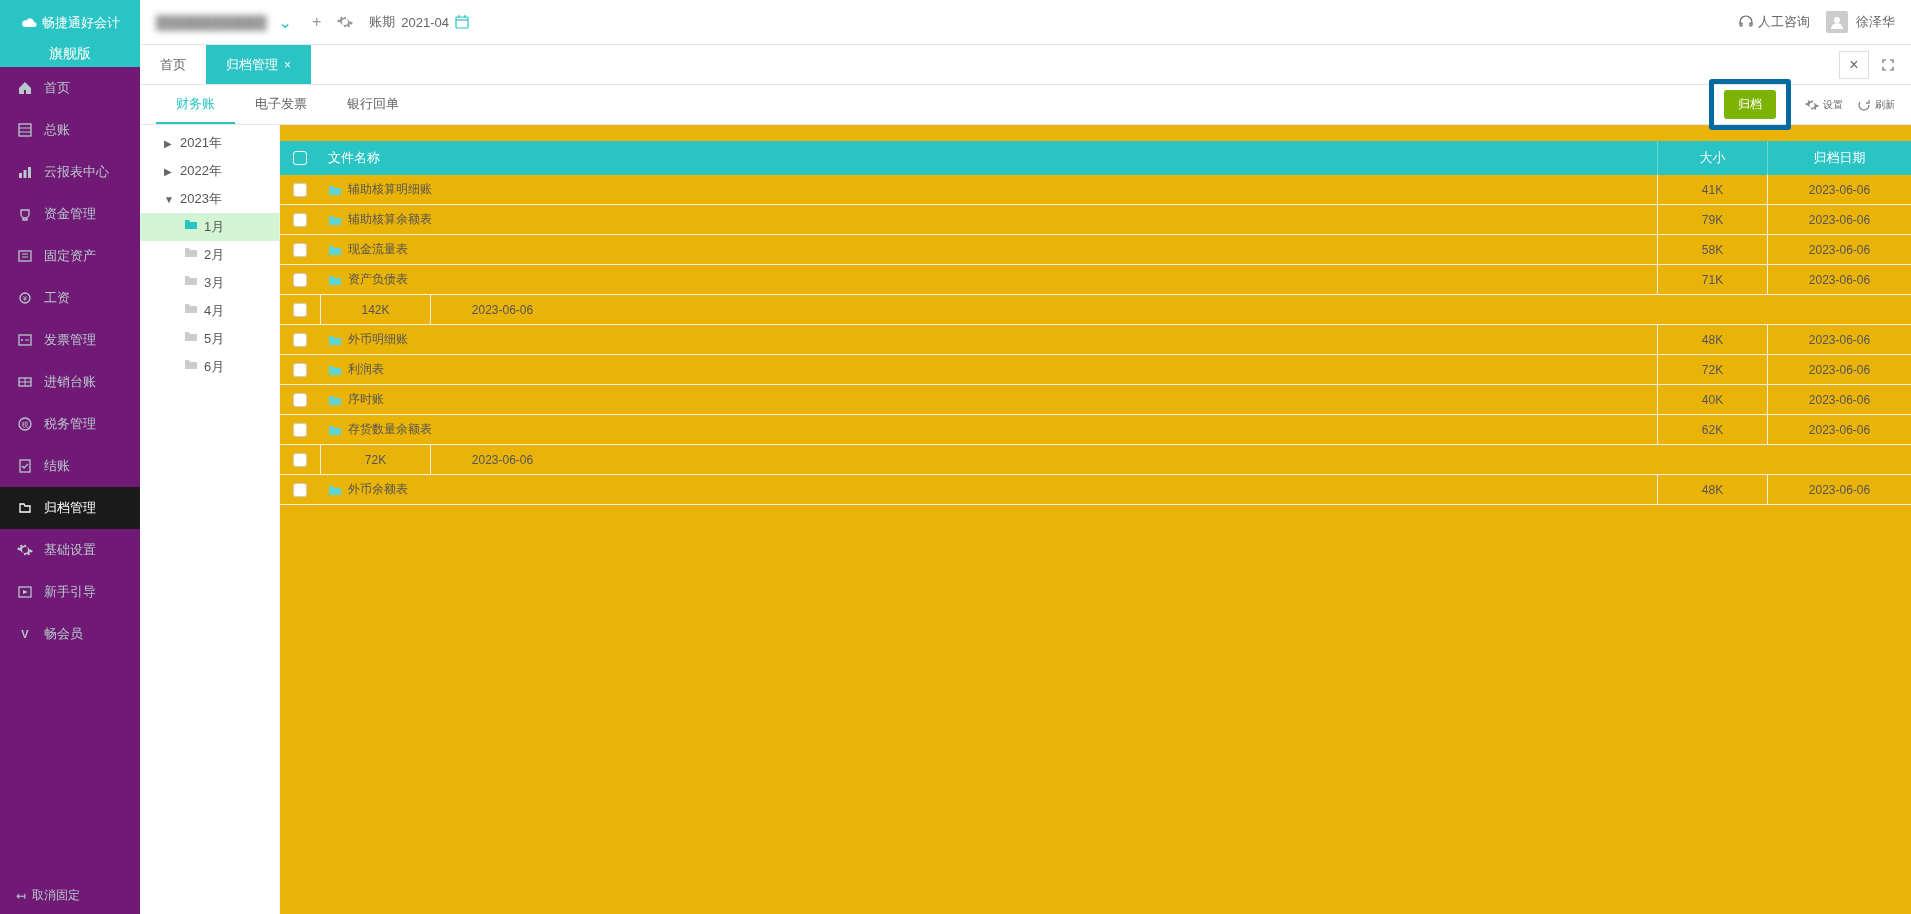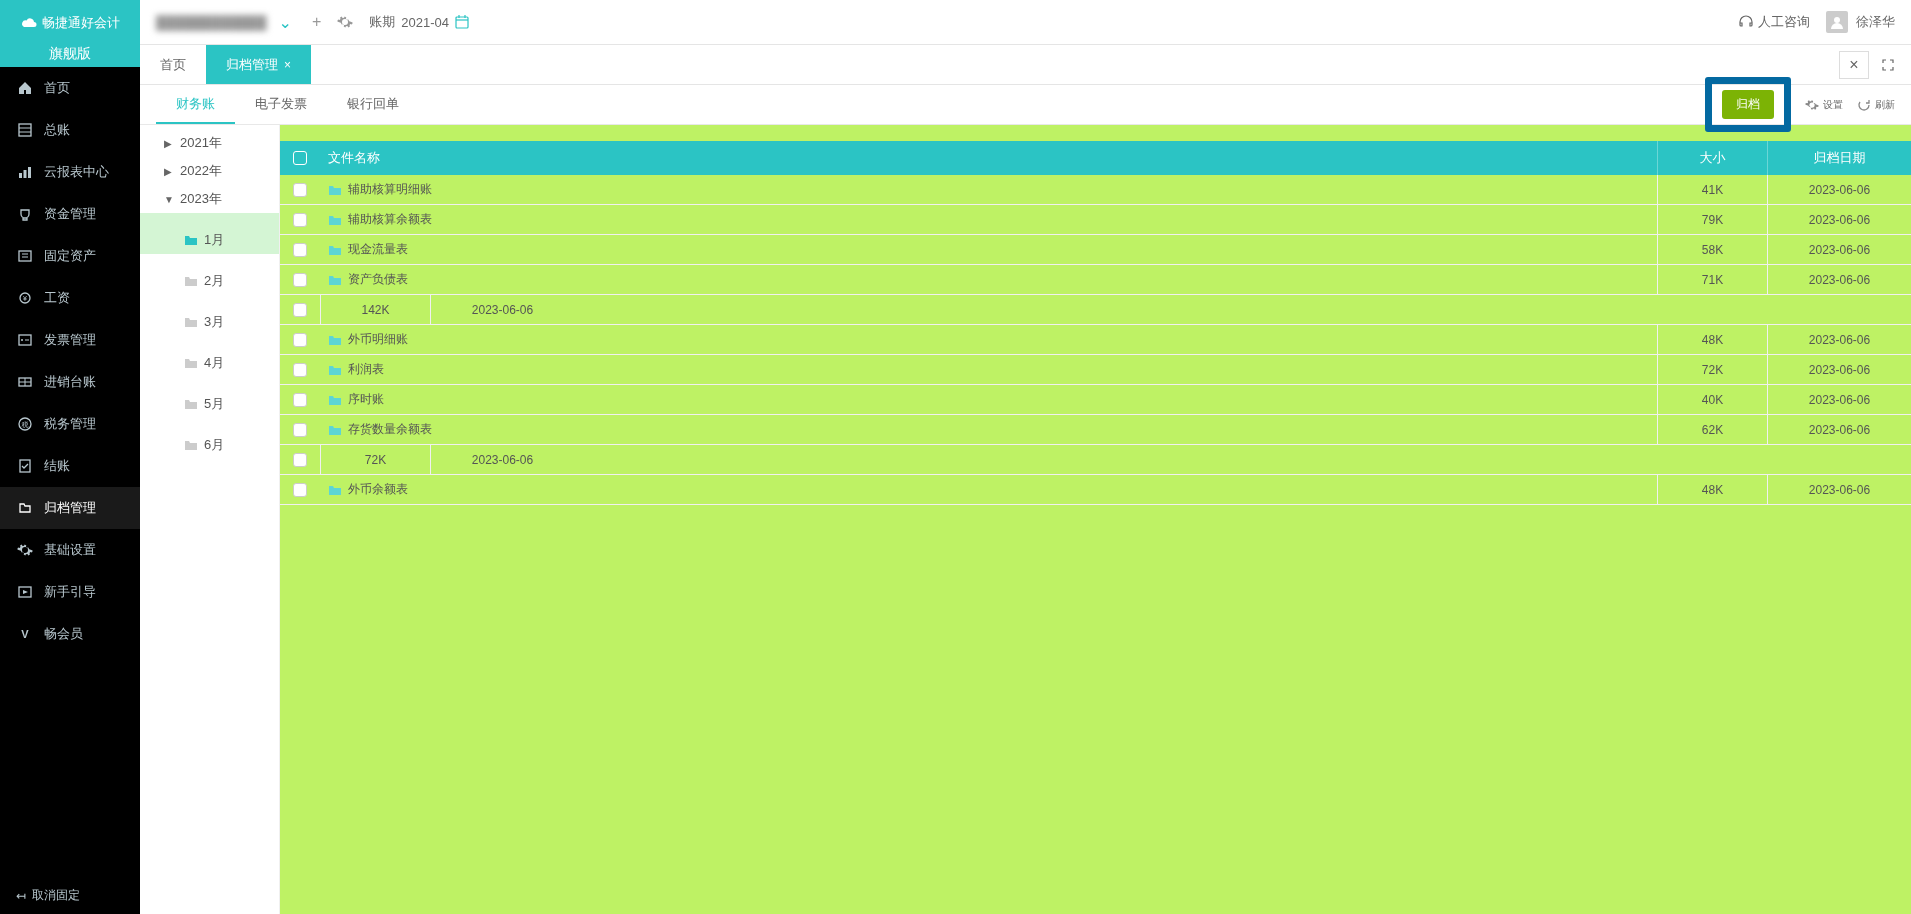--- a/index.html
+++ b/index.html
@@ -1,21 +1,21 @@
 <!DOCTYPE html>
 <html><head>
 <meta charset="utf-8">
 <style>
 * { margin: 0; padding: 0; box-sizing: border-box; font-family: "Microsoft YaHei", Arial, sans-serif; }
 body { background: #fff; width: 1911px; height: 914px; overflow: hidden; font-size: 13px; color: #333; }
 
 .app { display: flex; height: 100%; }
 
 
-.sidebar { width: 140px; background: #000000; color: #b8c7ce; display: flex; flex-direction: column; }
+.sidebar { width: 140px; background: #701a75; color: #b8c7ce; display: flex; flex-direction: column; }
 .logo { height: 45px; background: #2bc4c4; display: flex; align-items: center; justify-content: center; color: #fff; font-size: 13px; font-weight: 500; }
 .logo-sub { background: #2bc4c4; color: #fff; text-align: center; font-size: 14px; padding-bottom: 4px; }
 .nav-items { flex: 1; }
 .nav-item { display: flex; align-items: center; padding: 12px 16px; cursor: pointer; font-size: 13px; }
 .nav-item.active { background: #1a1a1a; color: #fff; }
 .nav-item .icon { width: 18px; height: 18px; margin-right: 10px; display: inline-flex; align-items: center; justify-content: center; }
 .sidebar-footer { padding: 10px 16px; font-size: 12px; display: flex; align-items: center; cursor: pointer; }
 .sidebar-footer .icon { margin-right: 6px; }
 
 
@@ -37,40 +37,40 @@
 
 
 .tabs-row { height: 40px; background: #fff; display: flex; align-items: stretch; border-bottom: 1px solid #e5e5e5; position: relative; }
 .tab { padding: 0 20px; display: flex; align-items: center; cursor: pointer; color: #666; font-size: 13px; }
 .tab.active { background: #2bc4c4; color: #fff; }
 .tab-close { margin-left: 6px; font-size: 12px; }
 .tabs-right { margin-left: auto; display: flex; align-items: center; padding-right: 8px; }
 .tabs-right-btn { width: 30px; height: 28px; display: flex; align-items: center; justify-content: center; color: #666; cursor: pointer; font-size: 16px; border: 1px solid transparent; }
 
 
-.content-wrap { flex: 1; display: flex; flex-direction: column; background: #bef264; margin: 0; position: relative; }
+.content-wrap { flex: 1; display: flex; flex-direction: column; background: #eab308; margin: 0; position: relative; }
 
 
 .subtab-row { height: 40px; display: flex; align-items: center; border-bottom: 1px solid #e8e8e8; padding: 0 16px; background: #fff; }
 .subtab { padding: 0 20px; height: 100%; display: flex; align-items: center; cursor: pointer; color: #666; border-bottom: 2px solid transparent; font-size: 13px; }
 .subtab.active { color: #2bc4c4; border-bottom-color: #2bc4c4; }
 .subtab-actions { margin-left: auto; display: flex; align-items: center; gap: 14px; }
 .btn-primary { background: #7cb305; color: #fff; border: none; padding: 6px 14px; border-radius: 3px; cursor: pointer; font-size: 12px; }
-.highlight-box { border: 7px solid #0369a1; padding: 6px 10px; border-radius: 3px; display: flex; align-items: center; }
+.highlight-box { border: 5px solid #0369a1; padding: 6px 10px; border-radius: 3px; display: flex; align-items: center; }
 .action-link { color: #666; cursor: pointer; display: flex; align-items: center; font-size: 10px; }
 .action-link .icon { margin-right: 4px; }
 
 
 .body-split { flex: 1; display: flex; overflow: hidden; }
 
 
 .tree { width: 140px; padding-top: 4px; background: #fff; border-right: 1px solid #f0f0f0; font-size: 13px; }
 .tree-node { padding: 5px 8px 5px 24px; cursor: pointer; color: #555; display: flex; align-items: center; }
 .tree-node .caret { margin-right: 6px; font-size: 10px; width: 10px; display: inline-block; color: #666; }
-.tree-month { padding: 18px 8px 5px 44px; cursor: pointer; color: #555; display: flex; align-items: center; }
+.tree-month { padding: 5px 8px 5px 44px; cursor: pointer; color: #555; display: flex; }
 .tree-month .folder-icon { margin-right: 6px; color: #ccc; }
 .tree-month.active { background: #d4f5d4; }
 .tree-month.active .folder-icon { color: #2bc4c4; }
 
 
 .table-area { flex: 1; overflow: auto; }
 .table-header { display: flex; background: #2bc4c4; color: #fff; height: 34px; align-items: center; font-size: 13px; margin-top: 16px; }
 .col-check { width: 40px; display: flex; justify-content: center; }
 .col-name { flex: 1; padding-left: 8px; display: flex; align-items: center; }
 .col-size { width: 110px; text-align: center; border-left: 1px solid rgba(255,255,255,0.3); height: 100%; display: flex; align-items: center; justify-content: center; }

